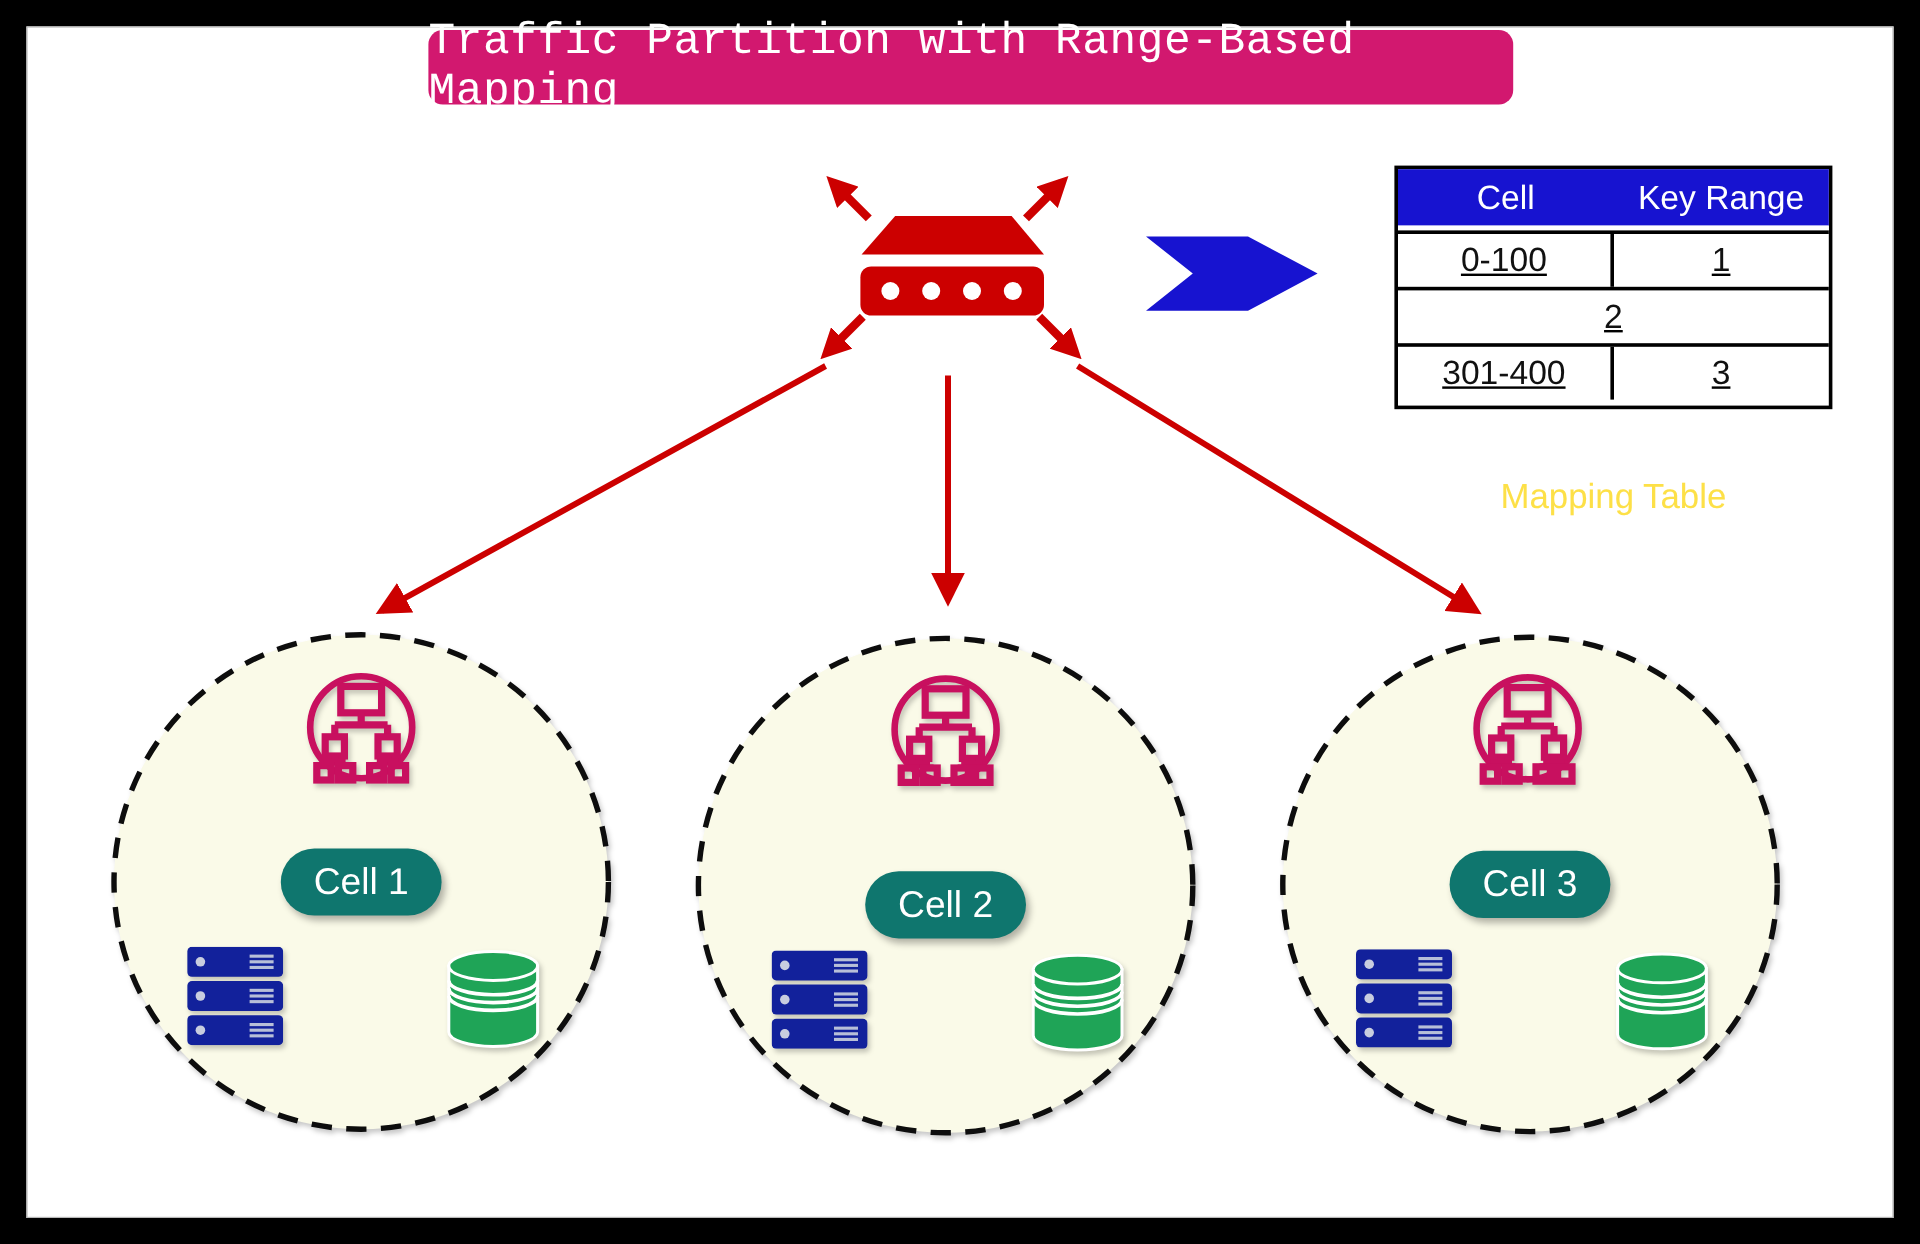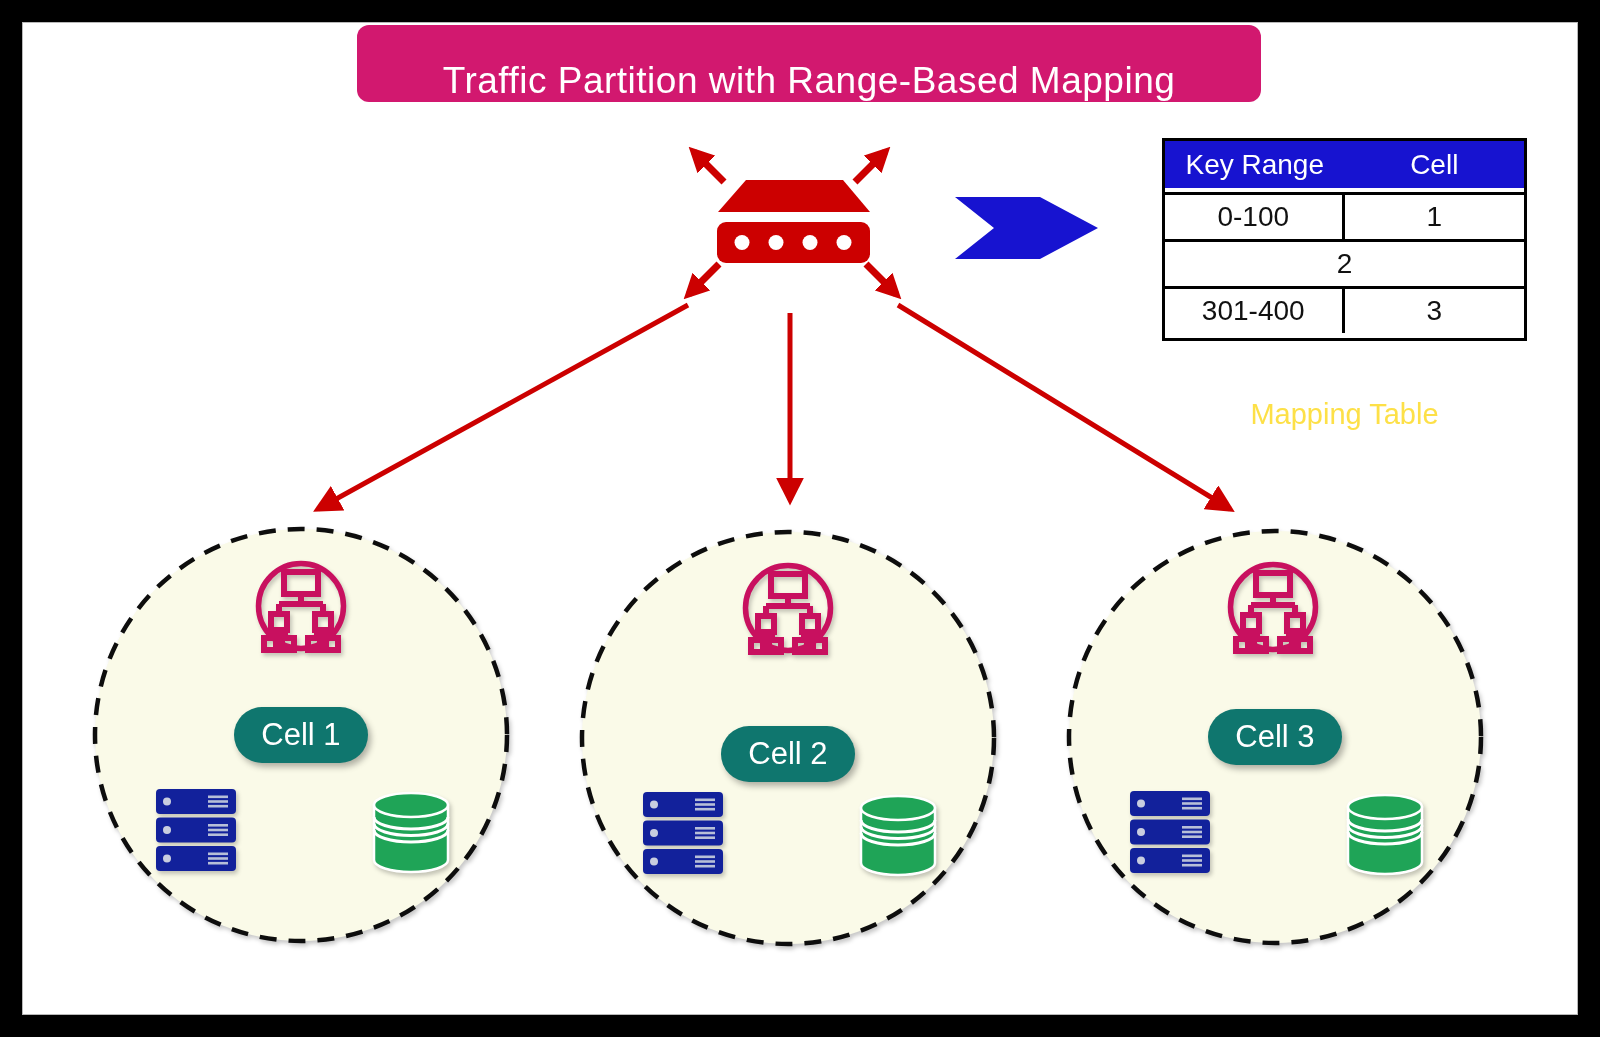--- a/index.html
+++ b/index.html
@@ -1,30 +1,30 @@
 <!DOCTYPE html>
 <html><head>
 <meta charset="utf-8">
 <style>
   html,body{margin:0;padding:0;background:#000;width:1600px;height:1037px;overflow:hidden;
             font-family:"Liberation Sans", sans-serif;}
   .stage{position:absolute;left:0;top:0;width:1600px;height:1037px;}
   .paper{position:absolute;left:22px;top:22px;right:22px;bottom:22px;background:#ffffff;border:1px solid #b8b8b8;}
   .layer{position:absolute;left:0;top:0;width:1600px;height:1037px;}
 
-  .title-banner{position:absolute;left:357px;top:25px;width:904px;height:77px;background:#D2186F;
-    border-radius:12px;display:flex;align-items:flex-end;justify-content:center;}
+  .title-banner{position:absolute;left:357px;top:25px;width:904px;height:62px;background:#D2186F;
+    border-radius:12px;display:flex;align-items:center;justify-content:center;font-family:Liberation Mono, monospace;}
   .title-banner span{color:#ffffff;font-size:37px;letter-spacing:.5px;}
 
   .map-table{position:absolute;left:1162px;top:138px;width:365px;border:3px solid #000;background:#fff;
     box-sizing:border-box;padding-bottom:5px;}
   .mt-head{height:47px;background:#1713D0;display:flex;}
   .mt-head .hc{flex:1;display:flex;align-items:center;justify-content:center;color:#fff;font-size:28px;}
   .mt-gap{height:4px;background:#fff;}
-  .mt-row{display:flex;border-top:3px solid #000;height:44px;}
+  .mt-row{display:flex;border-top:3px solid #000;height:44px;text-decoration:underline;}
   .mt-row .c1{width:50%;border-right:3px solid #000;display:flex;align-items:center;justify-content:center;
     font-size:28px;color:#111;box-sizing:border-box;}
   .mt-row .c2{flex:1;display:flex;align-items:center;justify-content:center;font-size:28px;color:#111;}
   .map-caption{position:absolute;left:1162px;top:398px;width:365px;text-align:center;font-size:29px;color:#fde047;}
 
   .pill{position:absolute;width:134px;height:56px;background:#0f766e;border-radius:29px;
     display:flex;align-items:center;justify-content:center;box-shadow:3px 4px 6px rgba(0,0,0,.30);}
   .pill span{color:#fff;font-size:31px;}
 
   .icon{position:absolute;}
@@ -124,22 +124,22 @@
 
     <polygon points="955,197 1040,197 1098,228 1040,259 955,259 994,228" fill="#1713D0"></polygon>
   </svg>
 
   <div class="title-banner">
     <span>Traffic Partition with Range-Based Mapping</span>
   </div>
 
   <div class="map-table">
     <div class="mt-head">
+      <div class="hc">Cell</div>
       <div class="hc">Key Range</div>
-      <div class="hc">Cell</div>
     </div>
     <div class="mt-gap"></div>
     <div class="mt-row">
       <div class="c1">0-100</div>
       <div class="c2">1</div>
     </div>
     <div class="mt-row">
       <div class="c2">2</div>
     </div>
     <div class="mt-row">

